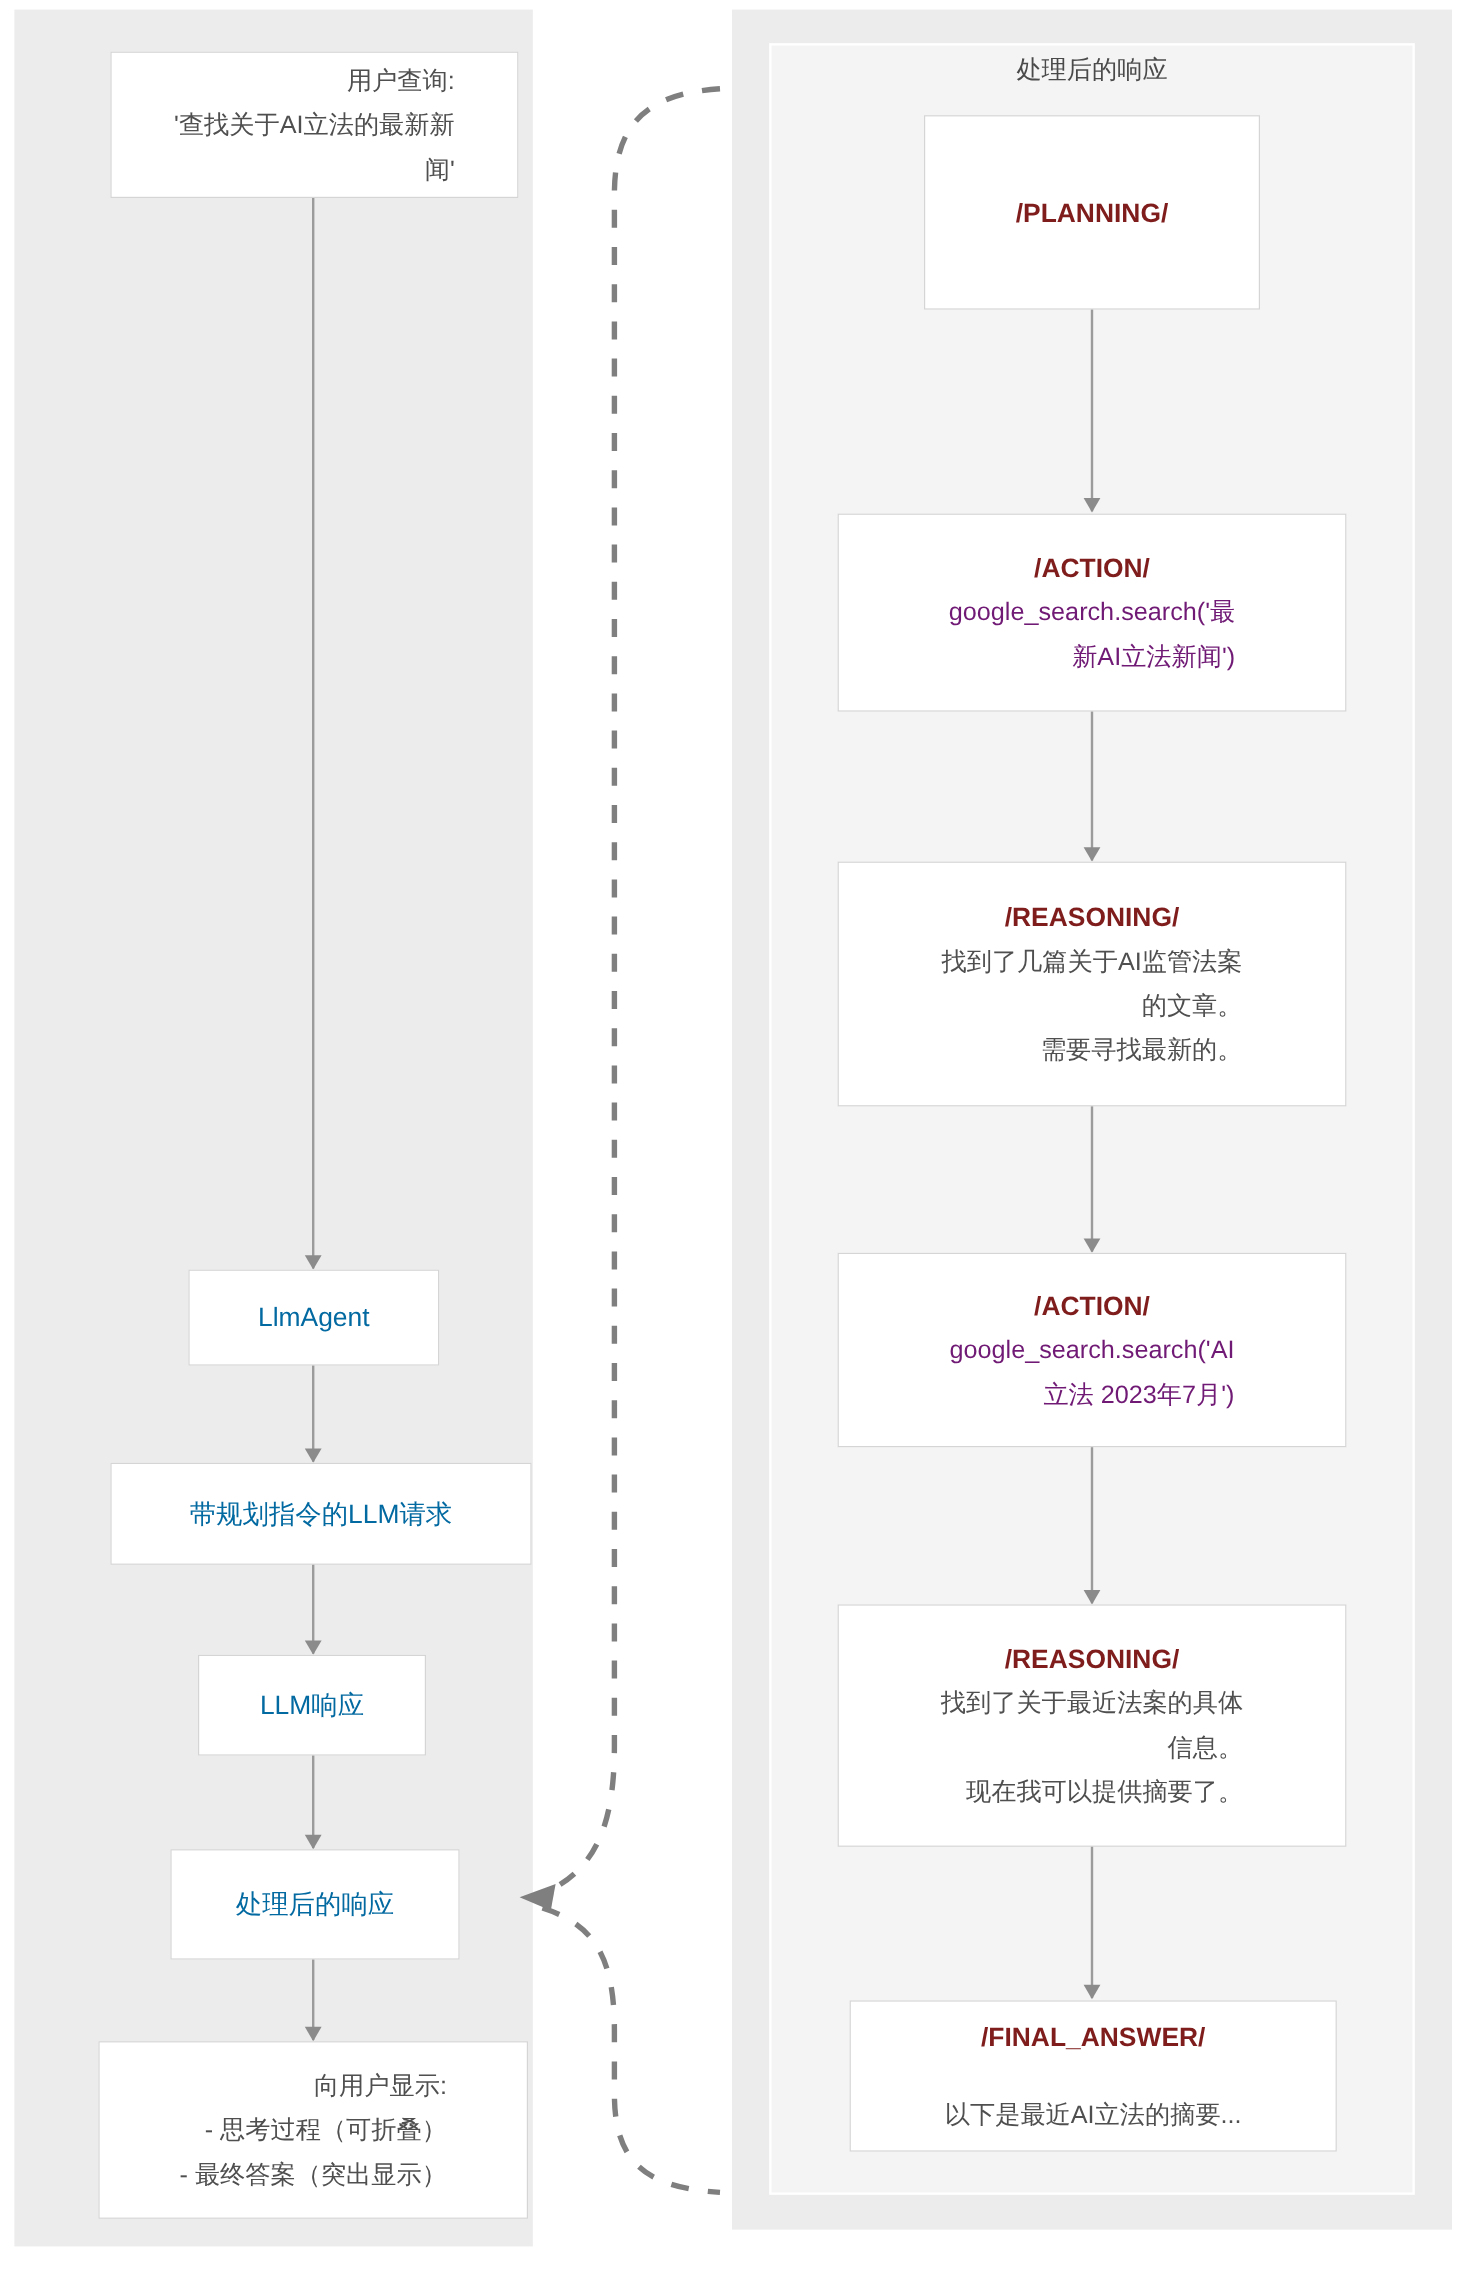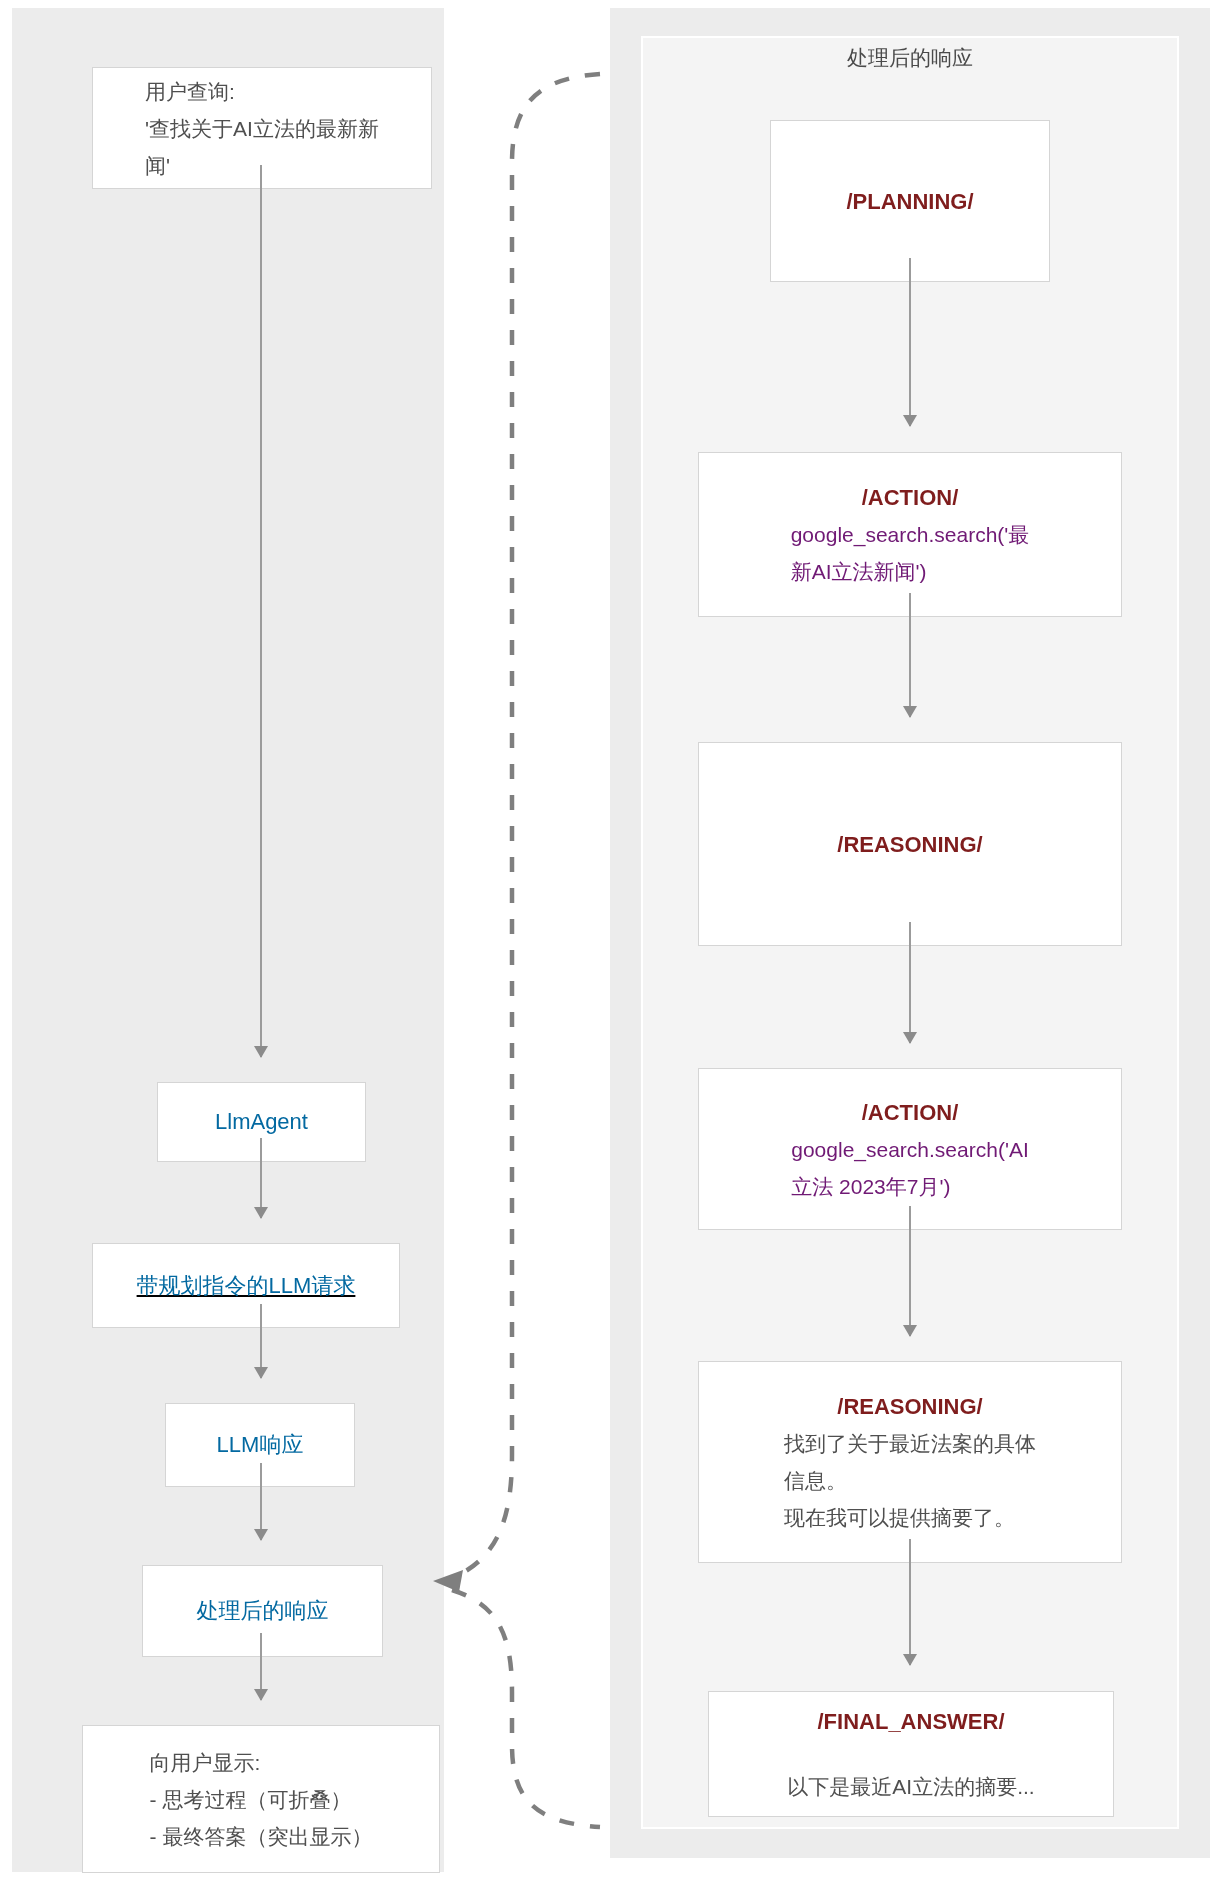--- a/index.html
+++ b/index.html
@@ -4,21 +4,21 @@
 <style>
   html,body{margin:0;padding:0;background:#ffffff;}
   body{font-family:"Liberation Sans","DejaVu Sans",sans-serif;}
   #stage{position:relative;width:1228px;height:1894px;background:#ffffff;overflow:hidden;}
 
   .panel{position:absolute;background:#ececec;}
   .inner-box{position:absolute;background:#f4f4f4;border:2px solid rgba(255,255,255,0.95);}
 
   .flowbox{position:absolute;background:#ffffff;border:1px solid #d5d5d5;
            display:flex;flex-direction:column;align-items:center;justify-content:center;
-           text-align:left;box-sizing:border-box;margin-top:24px;}
+           text-align:right;box-sizing:border-box;}
   .flowbox .hdr{font-weight:bold;font-size:22px;color:#7f1d1d;line-height:37px;}
   .flowbox .lines{font-size:21px;color:#4f4f4f;line-height:37px;white-space:pre-line;}
   .flowbox .lines.code{color:#701a75;}
   .single{font-size:22px;color:#0369a1;}
 
   .panel-title{position:absolute;font-size:21px;color:#4a4a4a;text-align:center;}
 
   .varrow{position:absolute;width:2px;background:#9b9b9b;}
   .varrow i{position:absolute;bottom:-1px;left:-6px;width:0;height:0;
             border-left:7px solid transparent;border-right:7px solid transparent;
@@ -58,21 +58,21 @@
     </div>
 
   <div class="flowbox" style="left:157px;top:1058px;width:209px;height:80px;">
     <div class="single">LlmAgent</div>
   </div>
 
   <div class="varrow" style="left:260px;top:1138px;height:80px;">
       <i></i>
     </div>
 
-  <div class="flowbox" style="left:92px;top:1219px;width:308px;height:85px;text-decoration:underline;">
+  <div class="flowbox" style="left:92px;top:1219px;width:351px;height:85px;">
     <div class="single">带规划指令的LLM请求</div>
   </div>
 
   <div class="varrow" style="left:260px;top:1304px;height:74px;">
       <i></i>
     </div>
 
   <div class="flowbox" style="left:165px;top:1379px;width:190px;height:84px;">
     <div class="single">LLM响应</div>
   </div>
@@ -108,20 +108,23 @@
     <div class="lines code">google_search.search('最
 新AI立法新闻')</div>
   </div>
 
   <div class="varrow" style="left:909px;top:593px;height:124px;">
       <i></i>
     </div>
 
   <div class="flowbox" style="left:698px;top:718px;width:424px;height:204px;">
     <div class="hdr">/REASONING/</div>
+    <div class="lines">找到了几篇关于AI监管法案
+的文章。
+需要寻找最新的。</div>
   </div>
 
   <div class="varrow" style="left:909px;top:922px;height:121px;">
       <i></i>
     </div>
 
   <div class="flowbox" style="left:698px;top:1044px;width:424px;height:162px;">
     <div class="hdr">/ACTION/</div>
     <div class="lines code">google_search.search('AI
 立法 2023年7月')</div>

